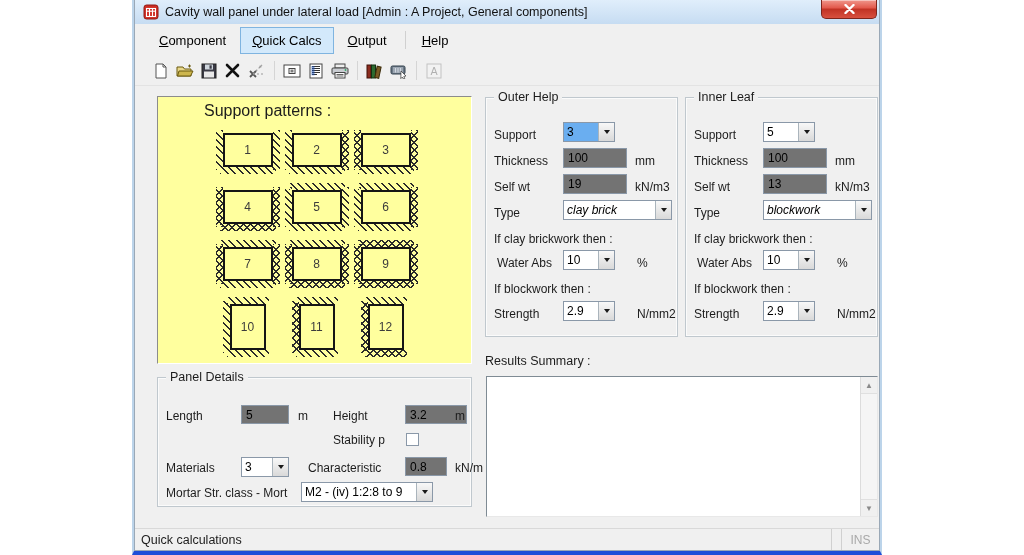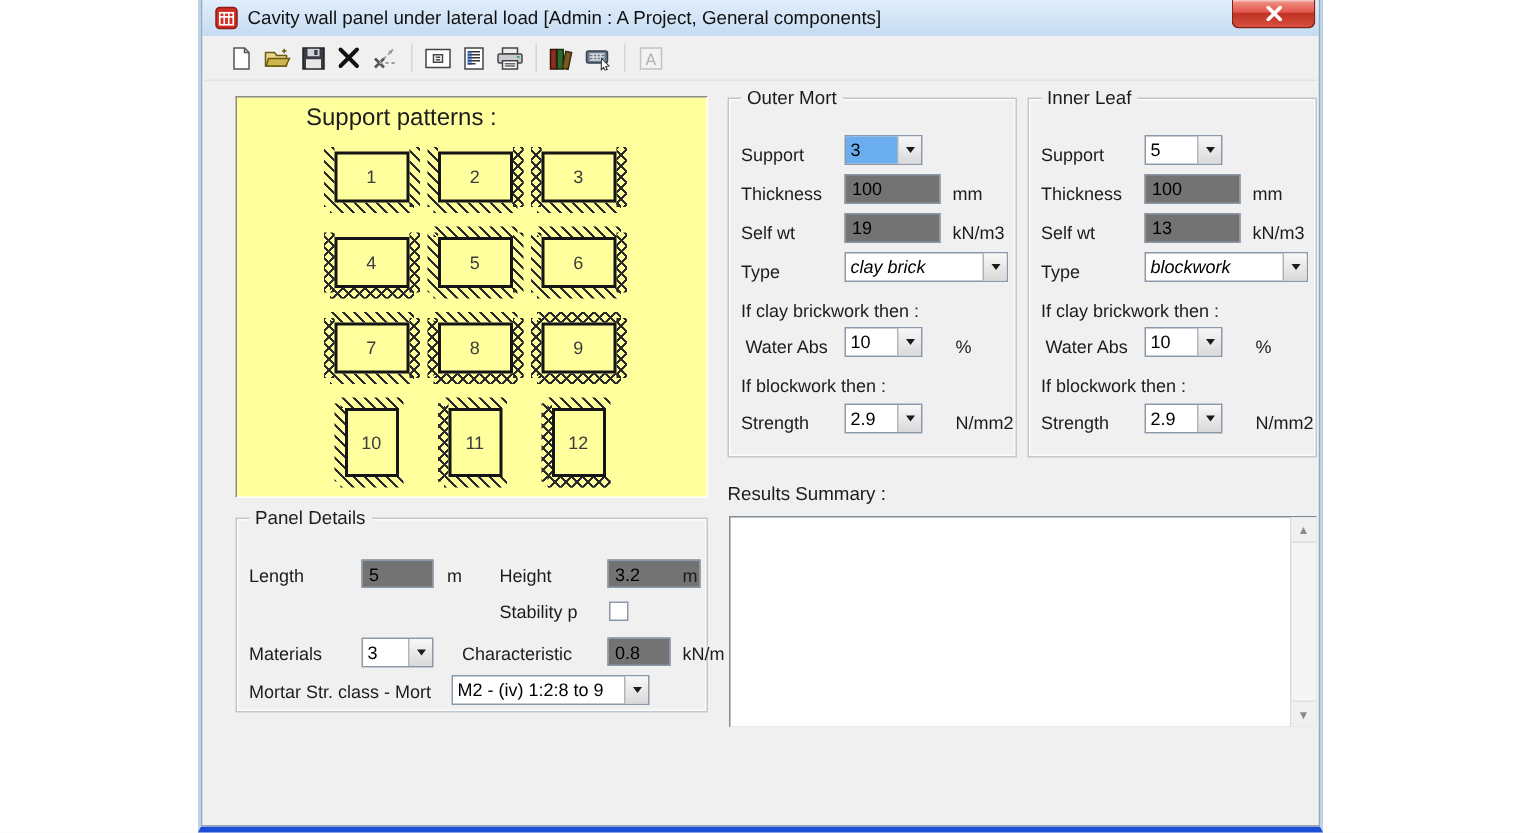--- a/index.html
+++ b/index.html
@@ -117,20 +117,27 @@
     <span class="title-text">Cavity wall panel under lateral load [Admin : A Project, General components]</span>
     <div class="close-btn">
       <span>
         <svg width="11" height="10" viewBox="0 0 11 10">
           <path d="M1.5 1 L9.5 9 M9.5 1 L1.5 9" stroke="#fff" stroke-width="2.4" stroke-linecap="round"></path>
         </svg>
       </span>
     </div>
   </div>
 
+  <div class="menubar">
+    <span class="mi">Component</span>
+    <span class="mi selected">Quick Calcs</span>
+    <span class="mi">Output</span>
+    <span class="menu-sep"></span>
+    <span class="mi">Help</span>
+  </div>
 
   <div class="toolbar">
     <div class="tbtn">
       <span>
         <svg width="16" height="16" viewBox="0 0 16 16">
               <path d="M3 1 H10 L13 4 V15 H3 Z" fill="#fff" stroke="#555"></path>
               <path d="M10 1 L10 4 L13 4" fill="none" stroke="#555"></path>
             </svg>
       </span>
     </div>
@@ -333,21 +340,21 @@
                 <span class="pnum">12</span>
                 <i class="hs hs-top hatch-h"></i>
                 <i class="hs hs-bottom hatch-x"></i>
                 <i class="hs hs-left hatch-x"></i>
               </div>
             </div>
           </div>
     </div>
 
     <div class="groupbox leaf leaf-outer">
-      <span class="gb-legend">Outer Mort</span>
+      <span class="gb-legend">Outer Help</span>
       <div class="row r1">
         <span class="flabel">Support</span>
         <div class="combo w-combo-s">
           <span class="combo-text hl">3</span>
           <span class="combo-btn">
                 <i class="arr"></i>
               </span>
         </div>
       </div>
       <div class="row r2">
@@ -491,15 +498,20 @@
     <div class="results-box">
       <div class="results-text"></div>
       <div class="vsb">
         <div class="sb-btn up">▲</div>
         <div class="sb-btn down">▼</div>
       </div>
     </div>
 
   </div>
 
+  <div class="statusbar">
+    <div class="status-left">Quick calculations</div>
+    <div class="status-gap"></div>
+    <div class="status-ins">INS</div>
+  </div>
 
  </div>
 </div>
 
 </body></html>

